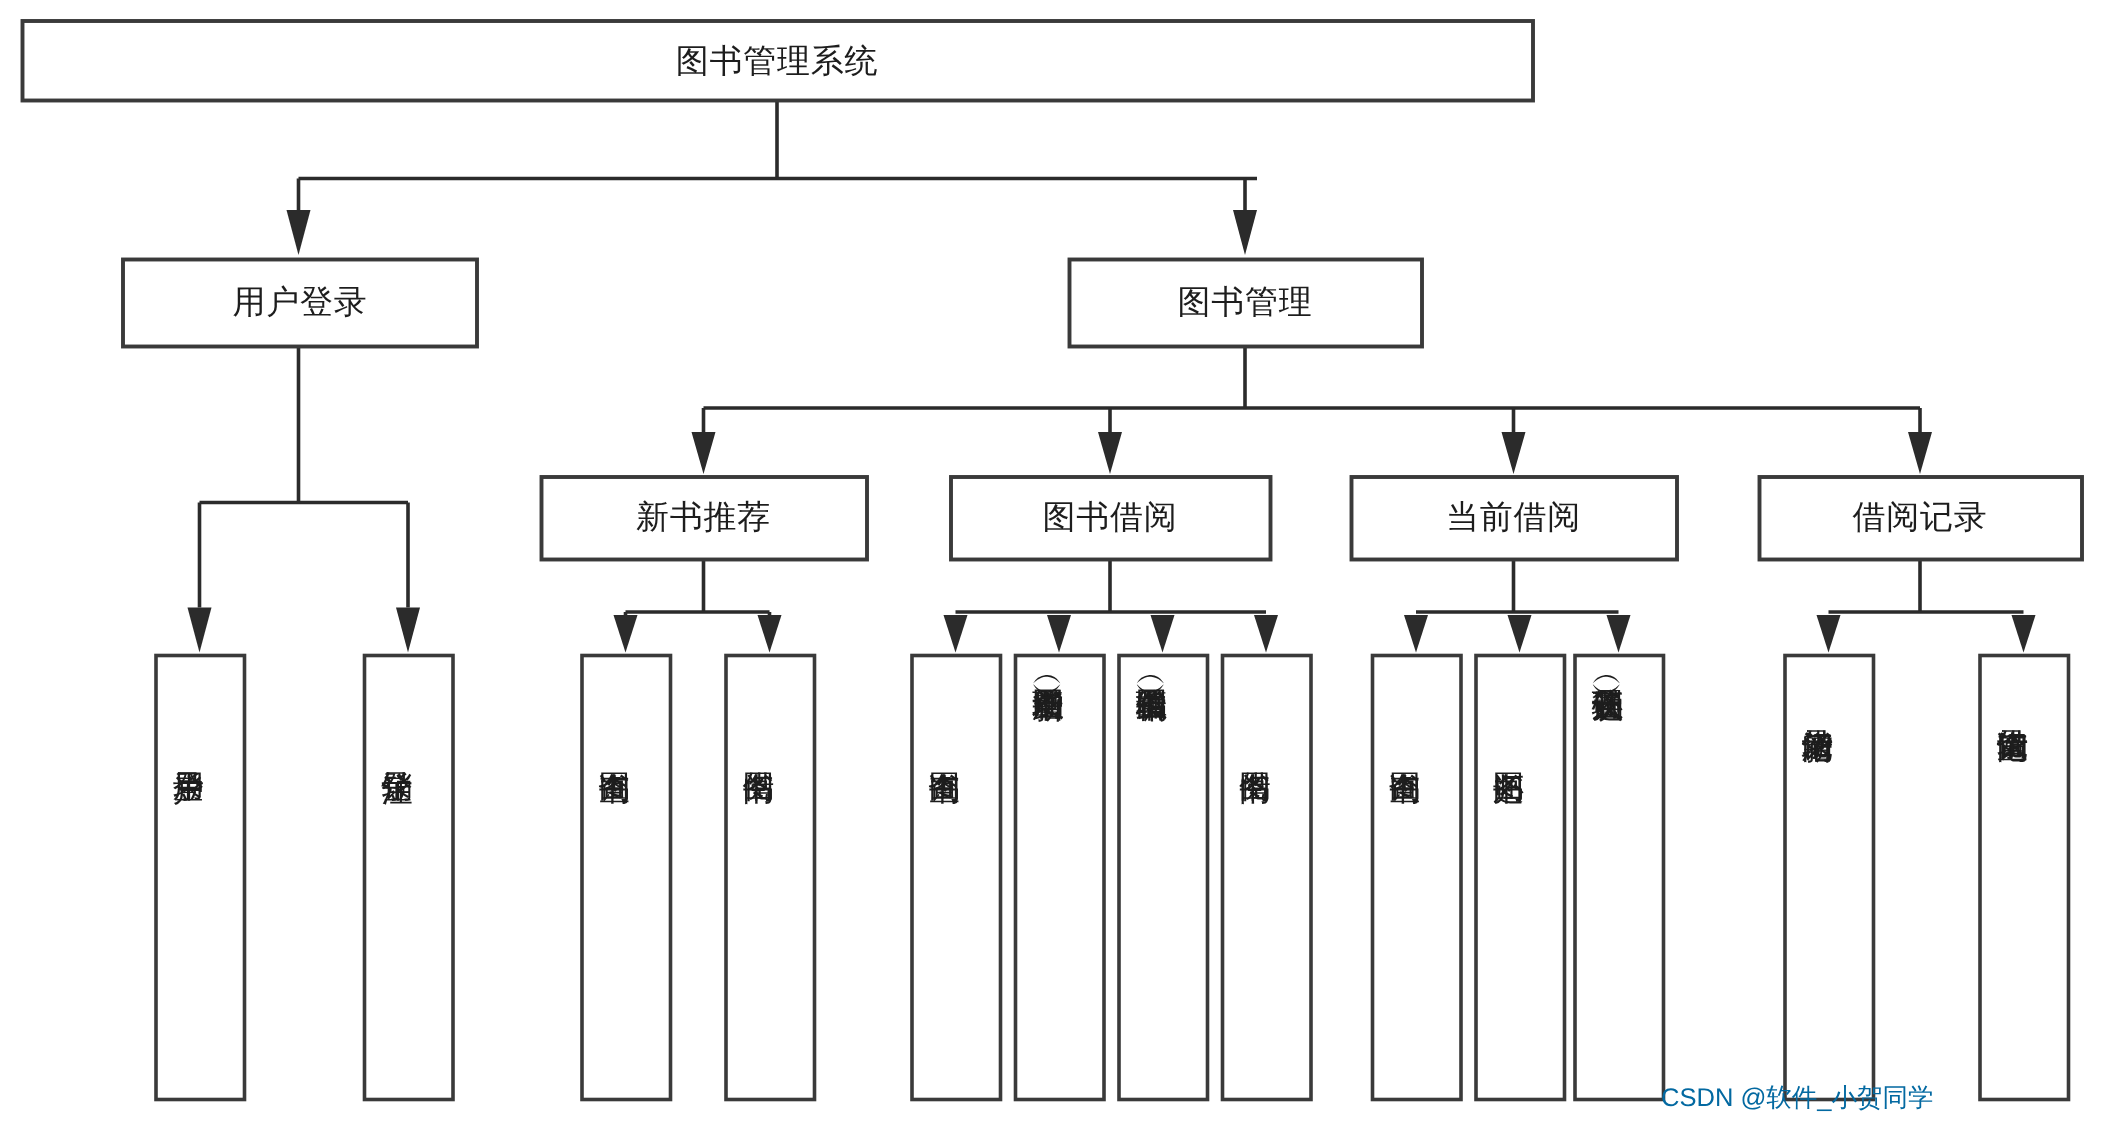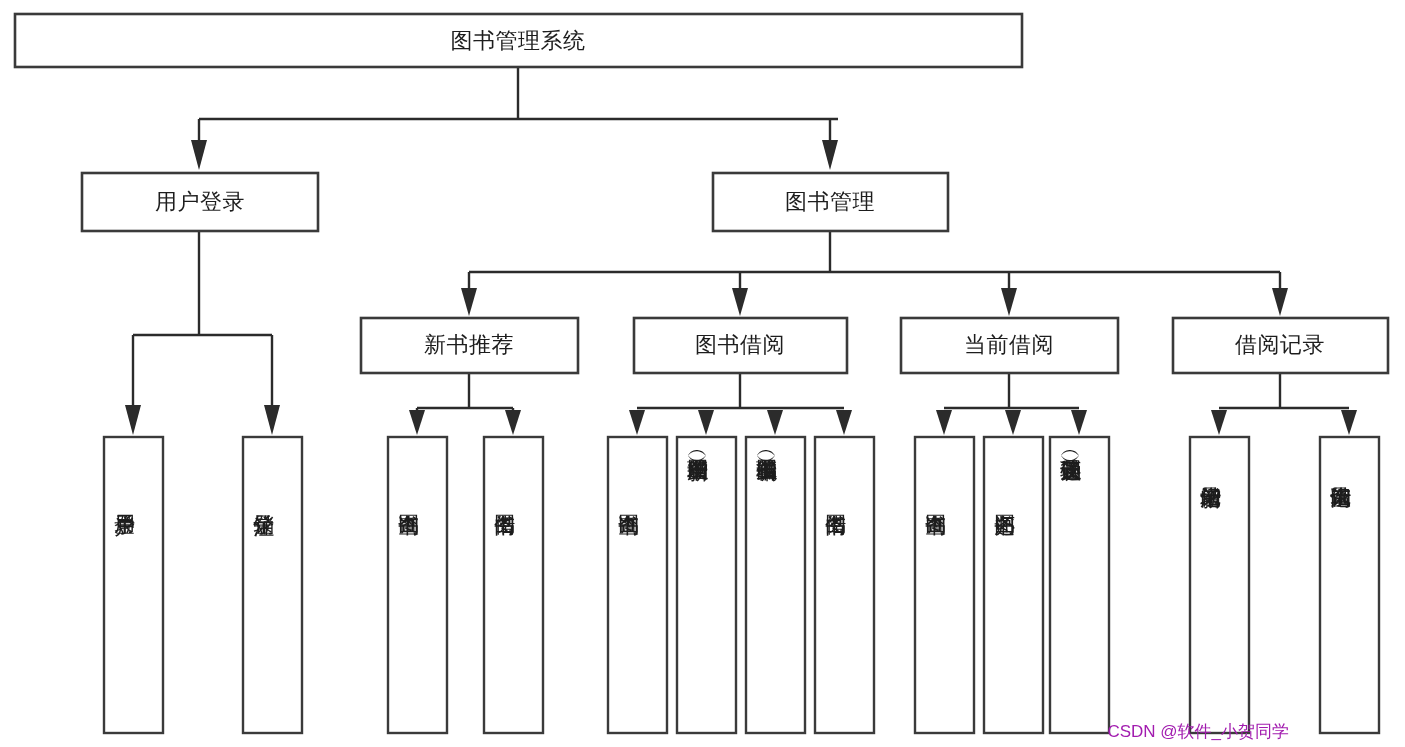--- a/index.html
+++ b/index.html
@@ -61,21 +61,21 @@
     writing-mode: vertical-rl;
     text-orientation: upright;
     dominant-baseline: hanging;
   }
   .watermark {
     position: absolute;
     right: 8px;
     bottom: 4px;
     font-family: "Liberation Sans", "DejaVu Sans", sans-serif;
     font-size: 17px;
-    color: #a21caf;
+    color: #0369a1;
     white-space: nowrap;
     user-select: none;
   }
 </style>
 </head>
 <body>
 
 <div id="diagram-root">
 
   <svg id="flow" viewBox="0 0 1405 747" xmlns="http://www.w3.org/2000/svg">

